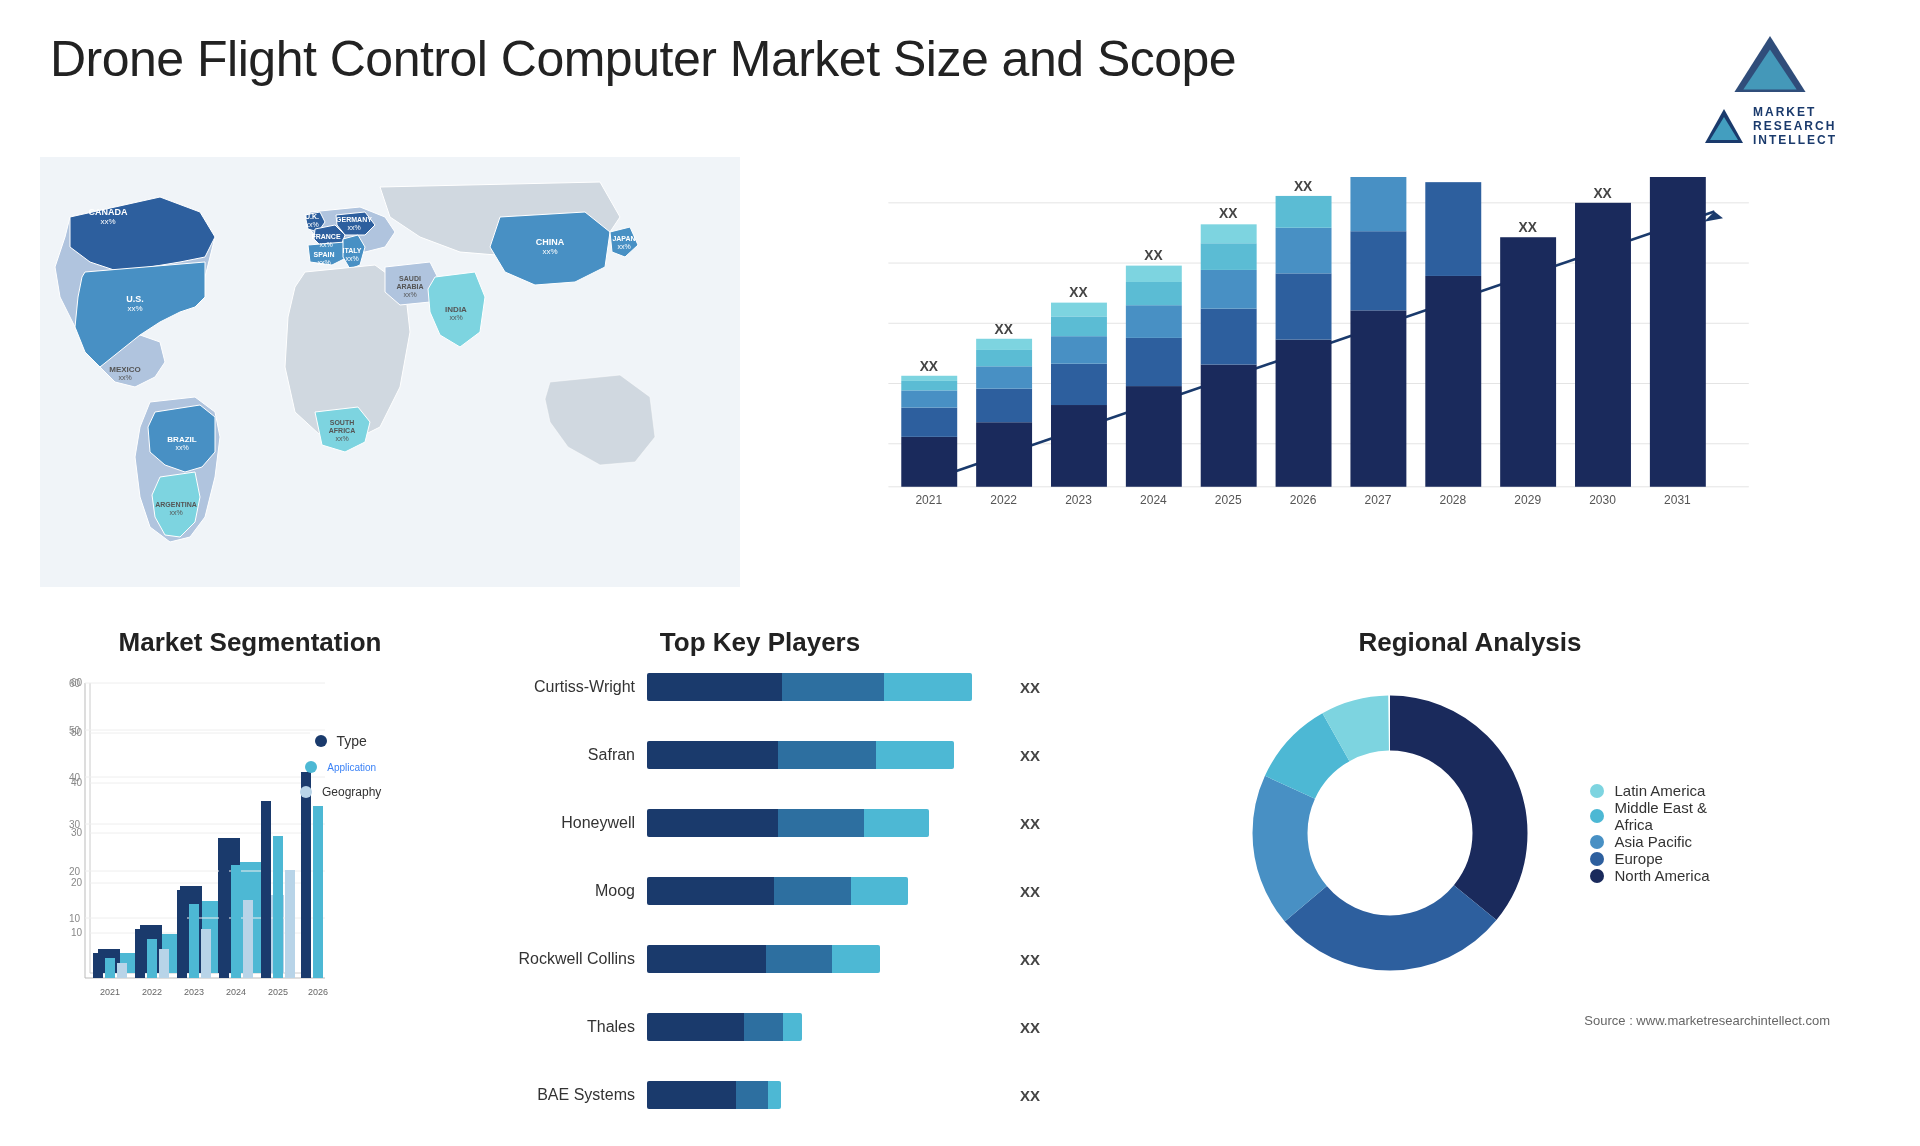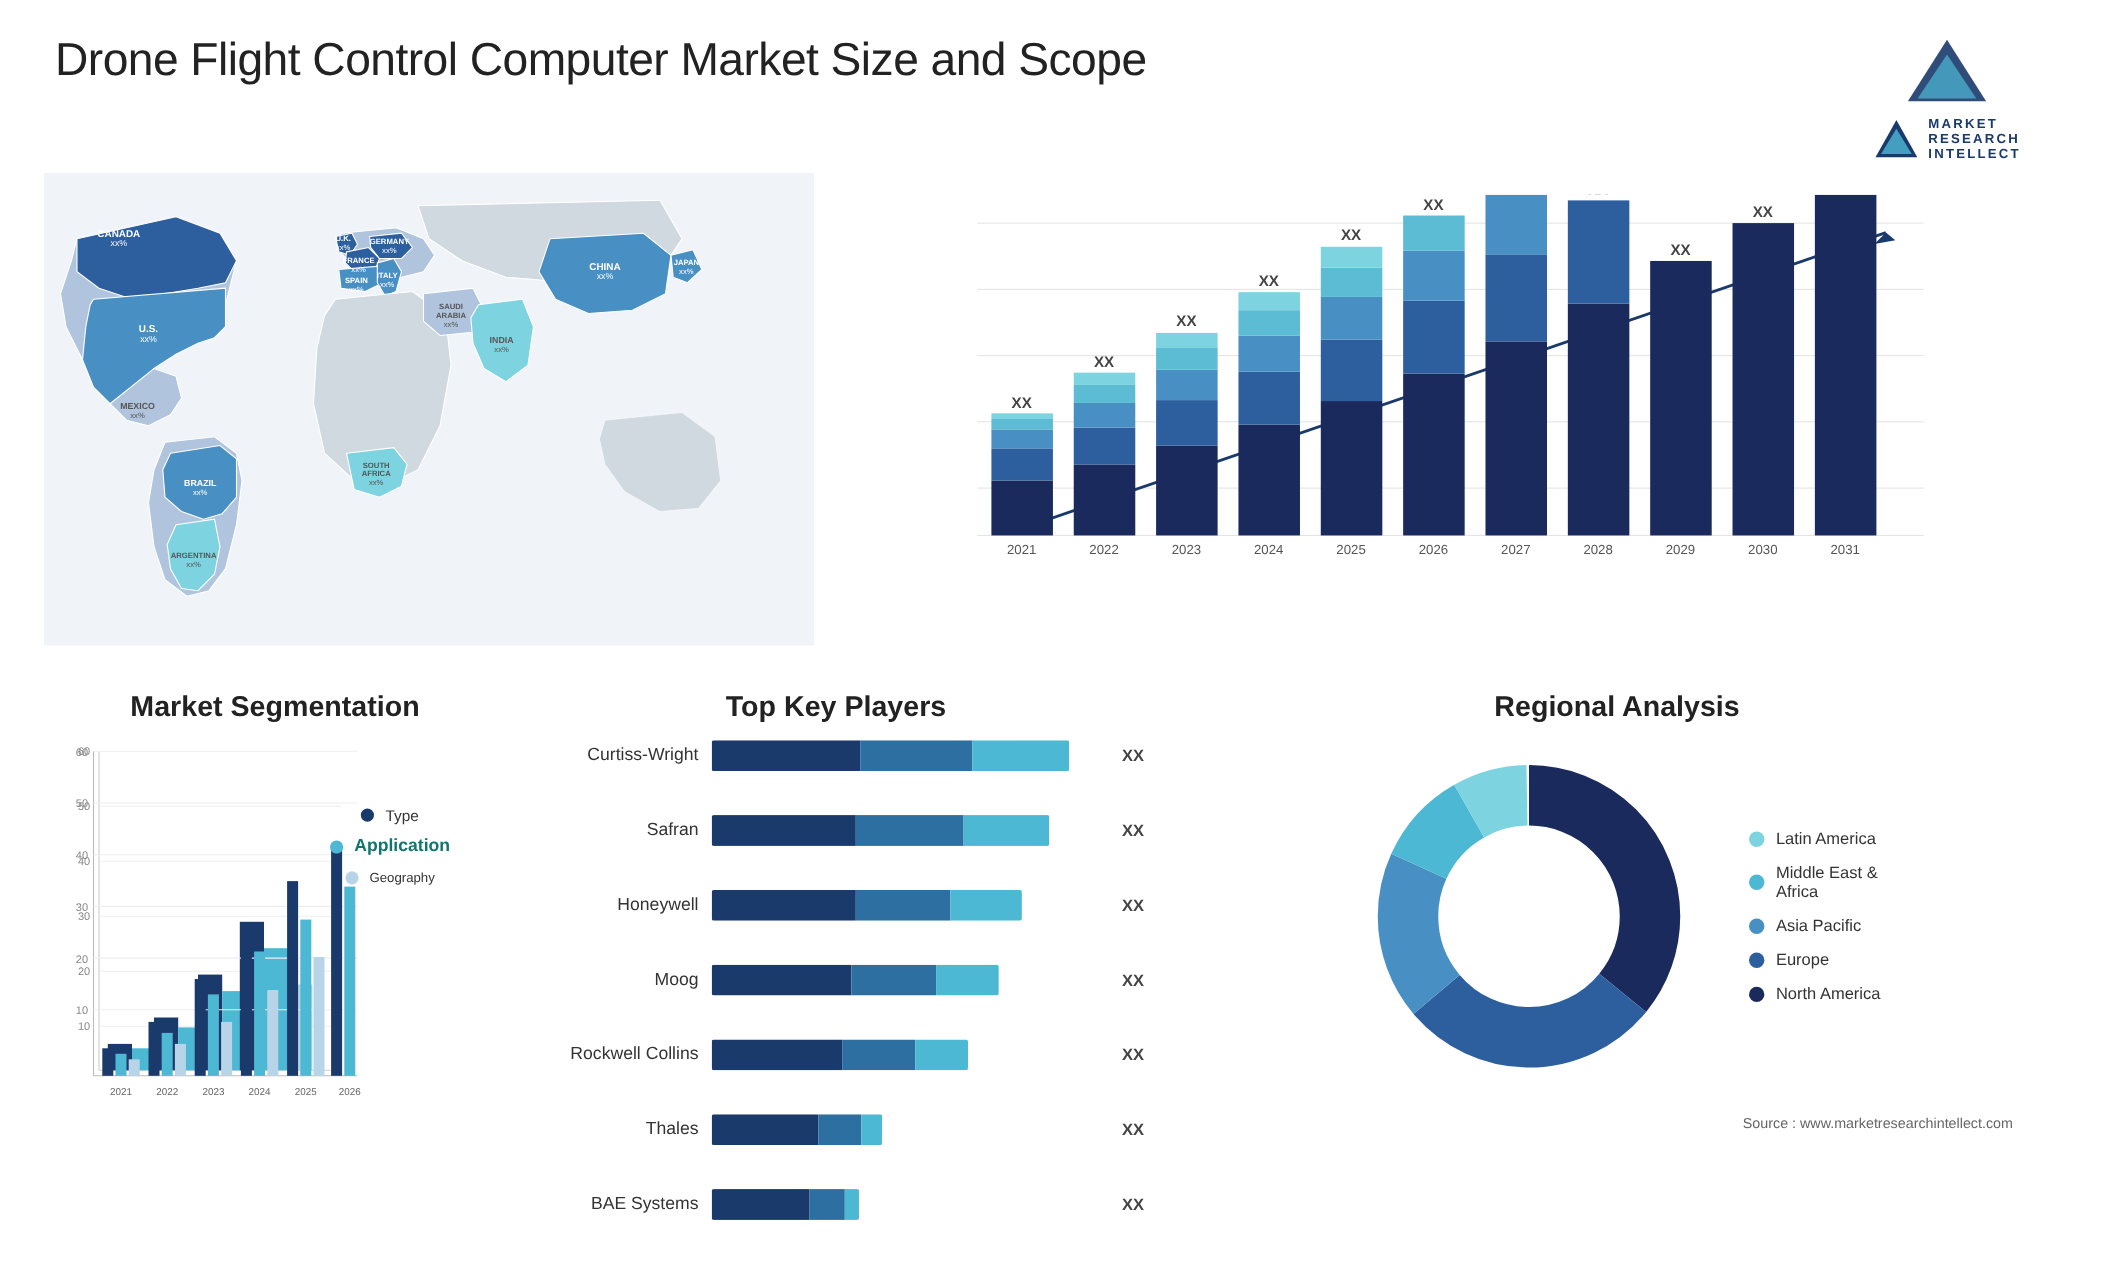--- a/index.html
+++ b/index.html
@@ -12,21 +12,21 @@
     }
 
     
     .header {
       display: flex;
       justify-content: space-between;
       align-items: flex-start;
       padding: 30px 50px 10px 50px;
     }
     .page-title {
-      font-size: 42px;
+      font-size: 50px;
       font-weight: 300;
       color: #222;
       letter-spacing: -0.5px;
     }
     .logo-area {
       display: flex;
       flex-direction: column;
       align-items: center;
       width: 200px;
     }
@@ -127,21 +127,20 @@
     .donut-area {
       display: flex;
       align-items: center;
       justify-content: center;
       gap: 40px;
       margin-top: 10px;
     }
     .donut-legend {
       display: flex;
       flex-direction: column;
-      gap: 14px;
     }
     .legend-item {
       display: flex;
       align-items: center;
       gap: 10px;
       font-size: 15px;
       color: #333;
     }
     .legend-dot {
       width: 14px;
@@ -451,21 +450,21 @@
         <text x="278" y="322" font-size="9" fill="#666" text-anchor="middle" font-family="Arial">2026</text>
       </svg>
 
       <div style="display:flex;flex-direction:column;gap:12px;margin-top:60px;margin-left:-60px;align-items:center;">
         <div class="legend-item">
           <div style="width:12px;height:12px;border-radius:50%;background:#1a3a6c;flex-shrink:0;"></div>
           <span style="font-size:14px;color:#333;">Type</span>
         </div>
         <div class="legend-item">
           <div style="width:12px;height:12px;border-radius:50%;background:#4db8d4;flex-shrink:0;"></div>
-          <span style="font-size:16px;color:#0f766e;font-weight:bold;">Application</span>
+          <span style="font-size:10px;color:#3b82f6;">Application</span>
         </div>
         <div class="legend-item">
           <div style="width:12px;height:12px;border-radius:50%;background:#b8d4e8;flex-shrink:0;"></div>
           <span style="font-size:12px;color:#333;">Geography</span>
         </div>
       </div>
     </div>
   </div>
 
   <div class="players-container">

